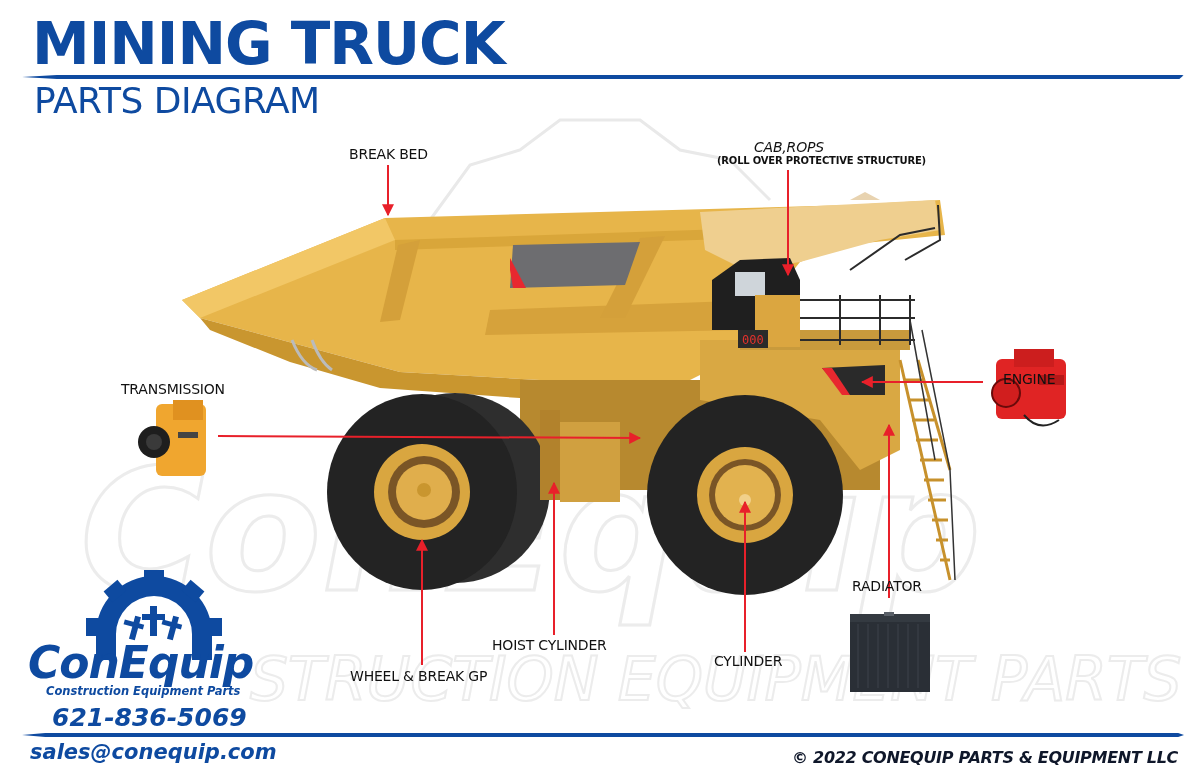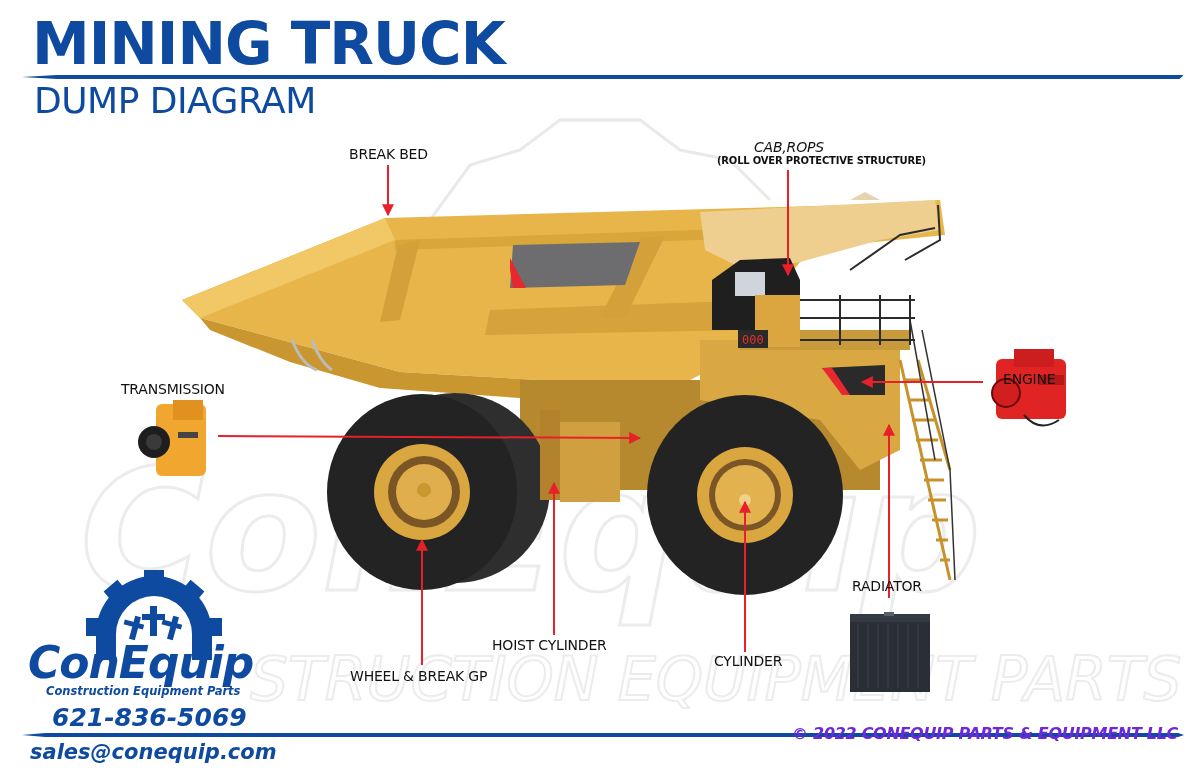--- a/index.html
+++ b/index.html
@@ -18,22 +18,22 @@
   
   .watermark { left: 0; top: 0; width: 1200px; height: 777px; pointer-events: none; }
 
   
   .lbl { font-family: "DejaVu Sans", sans-serif; font-size: 14px; color: #111; white-space: nowrap; letter-spacing: -0.2px; }
   .lbl-small { font-size: 10px; font-weight: bold; letter-spacing: -0.2px; }
 
   
   .rule-bottom { left: 22px; top: 733px; width: 1162px; height: 4px; background: #0e4aa0;
     clip-path: polygon(0 50%, 2% 0, 99.5% 0, 100% 50%, 99.5% 100%, 2% 100%); }
-  .copyright { right: 22px; top: 724px; font-family: "DejaVu Sans", sans-serif; font-style: italic;
-    font-weight: bold; font-size: 16px; color: #6d28d9; letter-spacing: -0.3px; }
+  .copyright { right: 22px; top: 748px; font-family: "DejaVu Sans", sans-serif; font-style: italic;
+    font-weight: bold; font-size: 16px; color: #0f172a; letter-spacing: -0.3px; }
   .phone { left: 52px; top: 703px; font-family: "DejaVu Sans", sans-serif; font-style: italic; font-weight: bold;
     font-size: 25px; color: #0e4aa0; letter-spacing: 0px; }
   .email { left: 30px; top: 740px; font-family: "DejaVu Sans", sans-serif; font-style: italic; font-weight: bold;
     font-size: 21px; color: #0e4aa0; }
   .brand-tag { left: 46px; top: 684px; font-family: "DejaVu Sans", sans-serif; font-style: italic; font-weight: bold;
     font-size: 11.5px; color: #0e4aa0; letter-spacing: 0px; }
   .brand-name { left: 28px; top: 640px; font-family: "DejaVu Sans", sans-serif; font-style: italic; font-weight: bold;
     font-size: 44px; color: #0e4aa0; letter-spacing: -1px; line-height: 46px; }
 </style>
 </head>
@@ -42,21 +42,21 @@
 <svg class="abs watermark" viewBox="0 0 1200 777">
   <g fill="none" stroke="#e9e9e9" stroke-width="3">
     <path d="M430 220 L470 165 L520 150 L560 120 L640 120 L680 150 L730 160 L770 200"></path>
     <text x="80" y="590" font-family="DejaVu Sans, sans-serif" font-size="170" font-style="italic" font-weight="bold" fill="none" stroke="#ececec" stroke-width="3">ConEquip</text>
     <text x="250" y="700" font-family="DejaVu Sans, sans-serif" font-size="60" font-style="italic" fill="none" stroke="#ececec" stroke-width="2">STRUCTION EQUIPMENT PARTS</text>
   </g>
 </svg>
 
 <div class="abs title">MINING TRUCK</div>
 <div class="abs rule-top"></div>
-<div class="abs subtitle">DUMP DIAGRAM</div>
+<div class="abs subtitle">PARTS DIAGRAM</div>
 
 <svg class="abs" style="left:0;top:0;" width="1200" height="777" viewBox="0 0 1200 777">
 
   <g>
     <path d="M182 300 L385 218 L850 205 L940 200 L945 235 L845 245 L800 262 L770 300 L740 355 L660 395 L540 380 L400 372 L300 345 L200 318 Z" fill="#e7b54a"></path>
     <path d="M182 300 L385 218 L395 240 L200 318 Z" fill="#f2c766"></path>
     <path d="M200 318 L300 345 L400 372 L540 380 L660 395 L640 405 L520 398 L380 388 L290 362 L210 330 Z" fill="#c9962f"></path>
     <path d="M395 240 L850 225 L850 235 L395 250 Z" fill="#d9a63a"></path>
     <path d="M490 310 L760 300 L745 330 L485 335 Z" fill="#d6a23b"></path>
 

